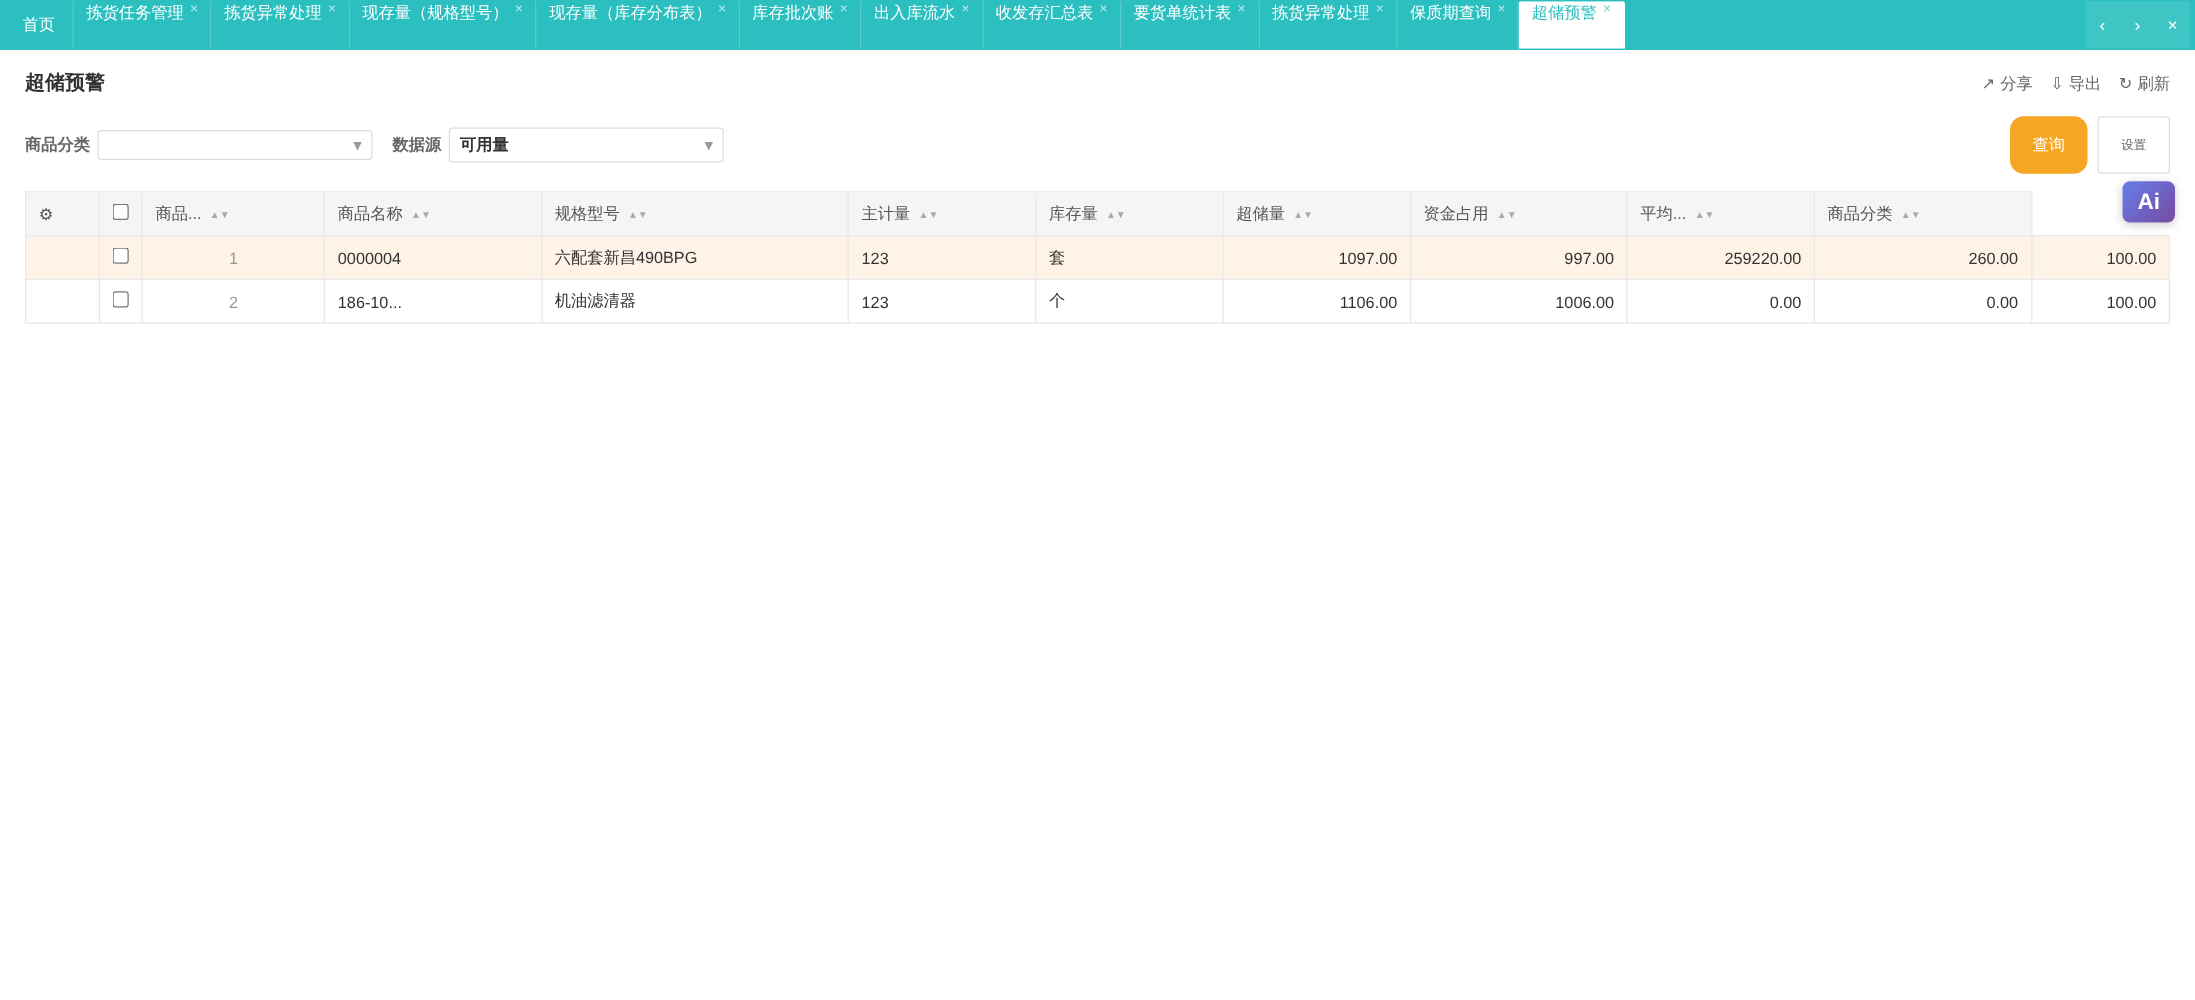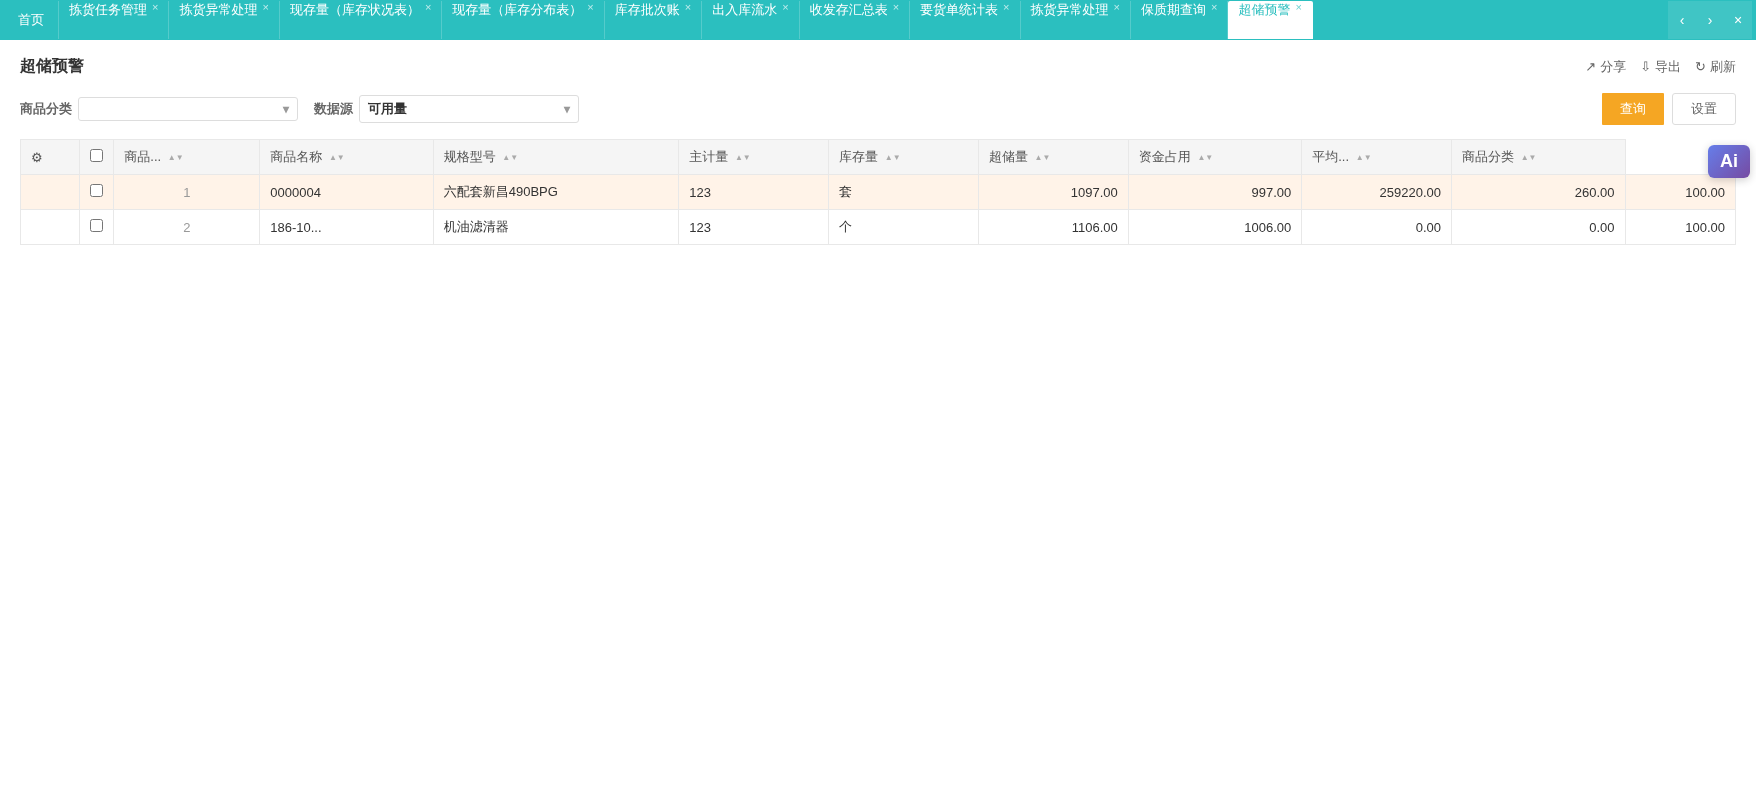--- a/index.html
+++ b/index.html
@@ -121,33 +121,33 @@
     .filter-select .chevron { color: #999; font-size: 12px; }
     .filter-btn-group {
       margin-left: auto;
       display: flex;
       gap: 8px;
     }
     .btn-query {
       background: #f5a623;
       color: #fff;
       border: none;
-      border-radius: 1px;
-      padding: 0 18px;
+      border-radius: 11px;
+      padding: 14px 18px;
       cursor: pointer;
       font-size: 13px;
     }
     .btn-settings {
       background: #fff;
       color: #666;
       border: 1px solid #ddd;
       border-radius: 3px;
       padding: 6px 18px;
       cursor: pointer;
-      font-size: 13px;
+      font-size: 10px;
     }
 
     
     .data-table {
       width: 100%;
       border-collapse: collapse;
       font-size: 13px;
     }
     .data-table th {
       background: #f5f5f5;
@@ -183,21 +183,21 @@
     .th-checkbox { text-align: center; width: 32px; }
     .td-center { text-align: center; }
     .td-number { text-align: right; }
 
     .row-num { color: #999; text-align: center; }
     .checkbox-cell { text-align: center; }
 
     
     .ai-badge {
       position: fixed;
-      right: 6px;
+      right: 16px;
       top: 145px;
       background: linear-gradient(135deg, #667eea 0%, #764ba2 100%);
       color: #fff;
       border-radius: 6px;
       padding: 6px 12px;
       font-size: 18px;
       font-weight: bold;
       cursor: pointer;
       box-shadow: 0 2px 8px rgba(0,0,0,0.2);
     }
@@ -210,21 +210,21 @@
 
   <div class="topbar-item">
     <span>拣货任务管理</span>
     <span class="close-x">×</span>
   </div>
   <div class="topbar-item">
     <span>拣货异常处理</span>
     <span class="close-x">×</span>
   </div>
   <div class="topbar-item">
-    <span>现存量（库存状况表）</span>
+    <span>现存量（规格型号）</span>
     <span class="close-x">×</span>
   </div>
   <div class="topbar-item">
     <span>现存量（库存分布表）</span>
     <span class="close-x">×</span>
   </div>
   <div class="topbar-item">
     <span>库存批次账</span>
     <span class="close-x">×</span>
   </div>

